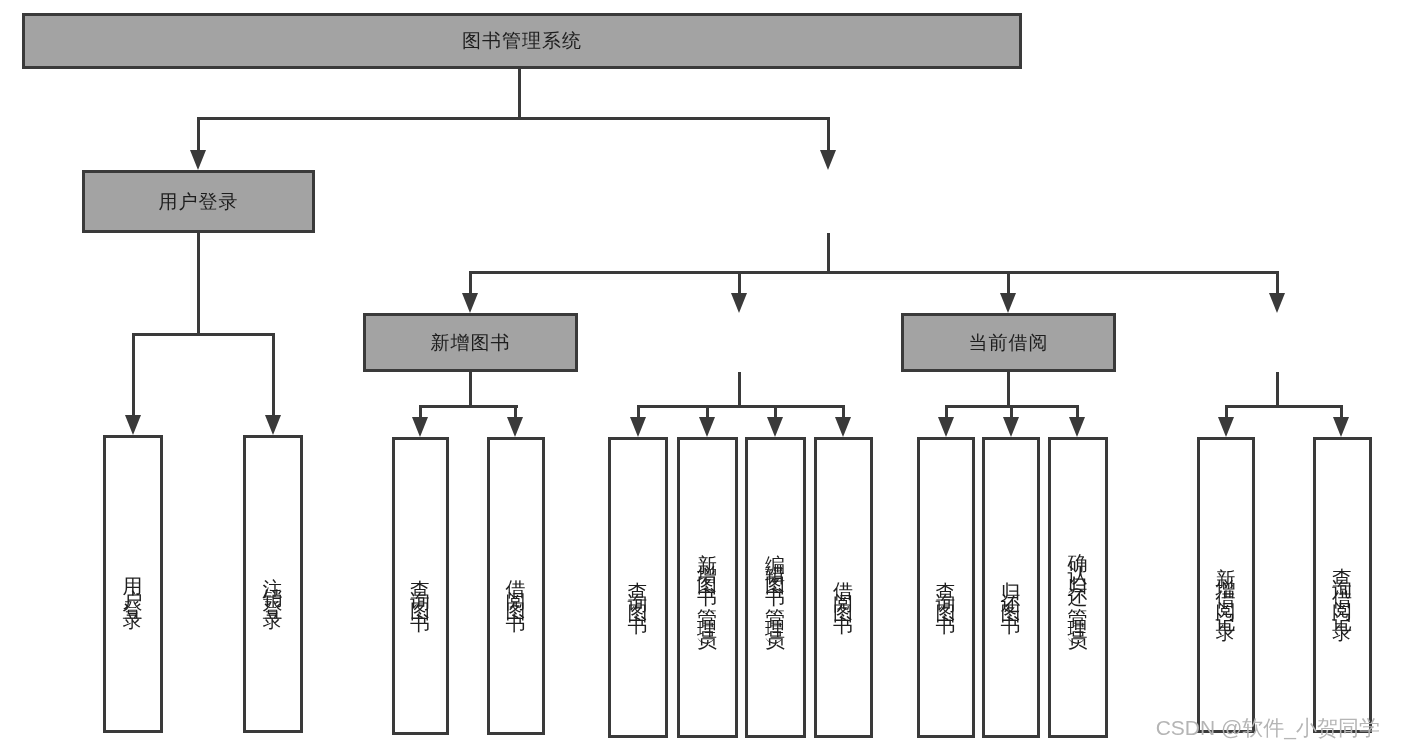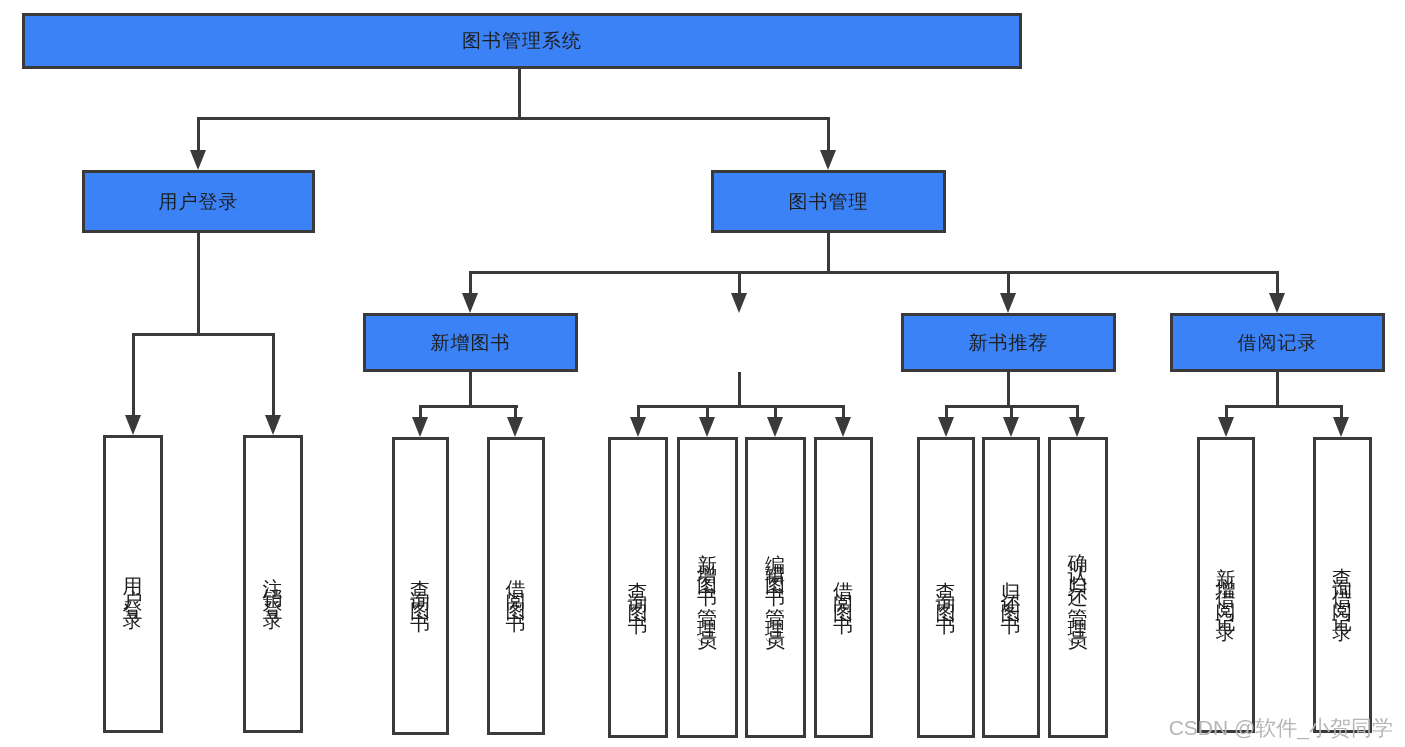--- a/index.html
+++ b/index.html
@@ -17,21 +17,21 @@
   .canvas{
     position:relative;
     width:1405px;
     height:747px;
     background:var(--bg);
     overflow:hidden;
   }
   
   .hbox{
     position:absolute;
-    background:#3b82f6;
+    background:#a3a3a3;
     border:3px solid var(--line);
     display:flex;
     align-items:center;
     justify-content:center;
     z-index:2;
   }
   .hbox span{
     font-size:19px;
     letter-spacing:1px;
     white-space:nowrap;
@@ -61,21 +61,21 @@
   .arrow{
     position:absolute;
     width:0;height:0;
     border-left:8px solid transparent;
     border-right:8px solid transparent;
     border-top:20px solid var(--line);
     z-index:1;
   }
   .watermark{
     position:absolute;
-    right:12px;
+    right:25px;
     bottom:5px;
     font-size:21px;
     color:var(--watermark);
     z-index:3;
     white-space:nowrap;
   }
 </style>
 </head>
 <body>
 
@@ -87,23 +87,20 @@
 
   <div class="vl" style="left:518px;top:69px;height:50px"></div>
   <div class="hl" style="left:197px;top:117px;width:633px"></div>
   <div class="vl" style="left:197px;top:117px;height:37px"></div>
   <div class="arrow" style="left:190px;top:150px"></div>
   <div class="vl" style="left:827px;top:117px;height:37px"></div>
   <div class="arrow" style="left:820px;top:150px"></div>
 
   <div class="hbox" style="left:82px;top:170px;width:233px;height:63px">
     <span>用户登录</span>
-  </div>
-  <div class="hbox" style="left:711px;top:170px;width:235px;height:63px">
-    <span>图书管理</span>
   </div>
 
   <div class="vl" style="left:197px;top:233px;height:102px"></div>
   <div class="hl" style="left:132px;top:333px;width:143px"></div>
   <div class="vl" style="left:132px;top:333px;height:84px"></div>
   <div class="arrow" style="left:125px;top:415px"></div>
   <div class="vl" style="left:272px;top:333px;height:84px"></div>
   <div class="arrow" style="left:265px;top:415px"></div>
 
   <div class="vbox" style="left:103px;top:435px;width:60px;height:298px">
@@ -121,24 +118,21 @@
   <div class="arrow" style="left:731px;top:293px"></div>
   <div class="vl" style="left:1007px;top:271px;height:24px"></div>
   <div class="arrow" style="left:1000px;top:293px"></div>
   <div class="vl" style="left:1276px;top:271px;height:24px"></div>
   <div class="arrow" style="left:1269px;top:293px"></div>
 
   <div class="hbox" style="left:363px;top:313px;width:215px;height:59px">
     <span>新增图书</span>
   </div>
   <div class="hbox" style="left:901px;top:313px;width:215px;height:59px">
-    <span>新书推荐</span>
-  </div>
-  <div class="hbox" style="left:1170px;top:313px;width:215px;height:59px">
-    <span>借阅记录</span>
+    <span>当前借阅</span>
   </div>
 
   <div class="vl" style="left:469px;top:372px;height:35px"></div>
   <div class="hl" style="left:419px;top:405px;width:99px"></div>
   <div class="vl" style="left:419px;top:405px;height:14px"></div>
   <div class="arrow" style="left:412px;top:417px"></div>
   <div class="vl" style="left:514px;top:405px;height:14px"></div>
   <div class="arrow" style="left:507px;top:417px"></div>
 
   <div class="vbox" style="left:392px;top:437px;width:57px;height:298px">

